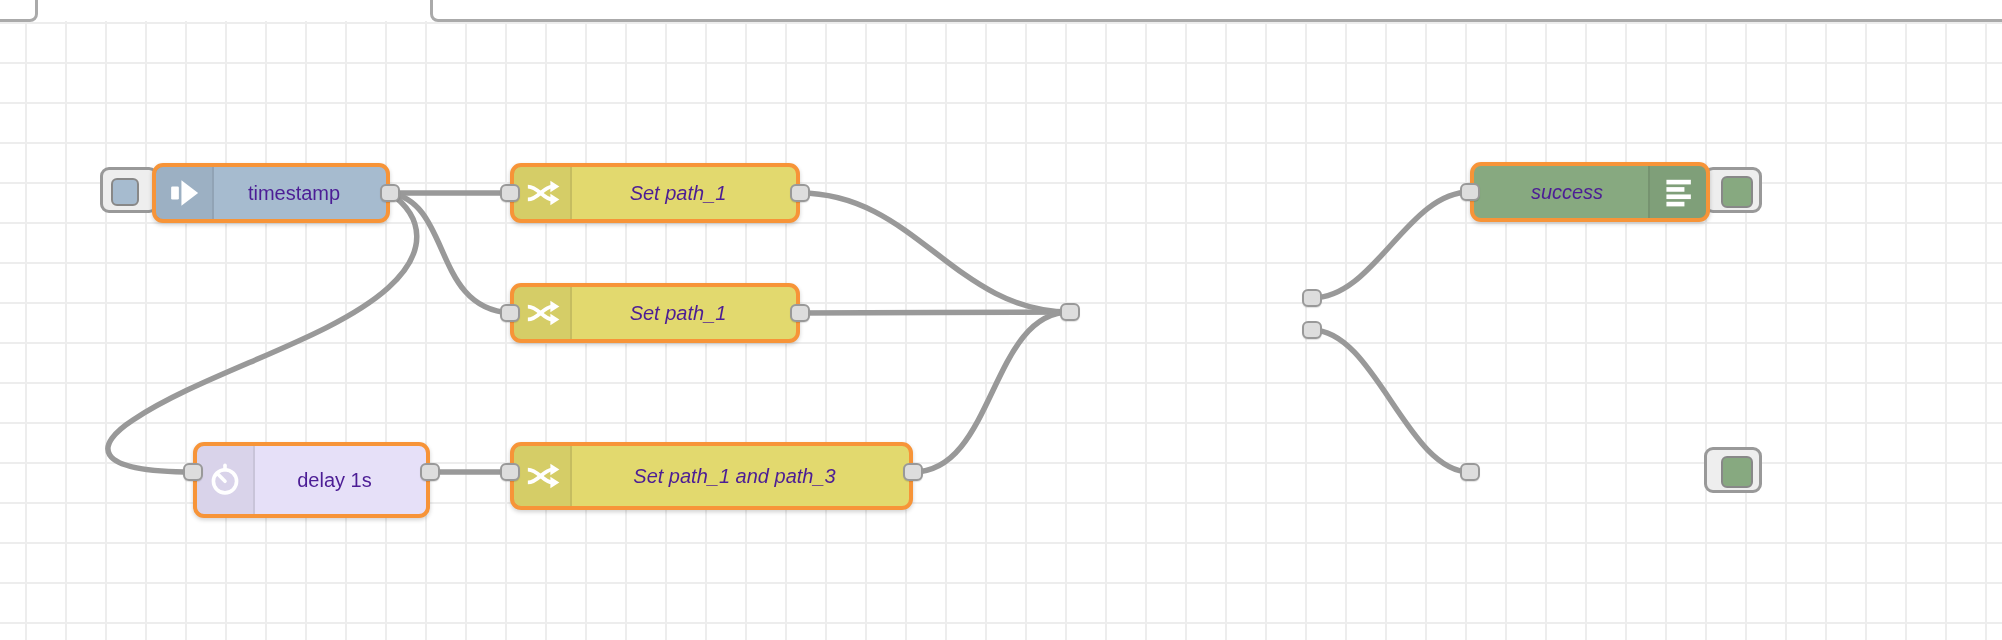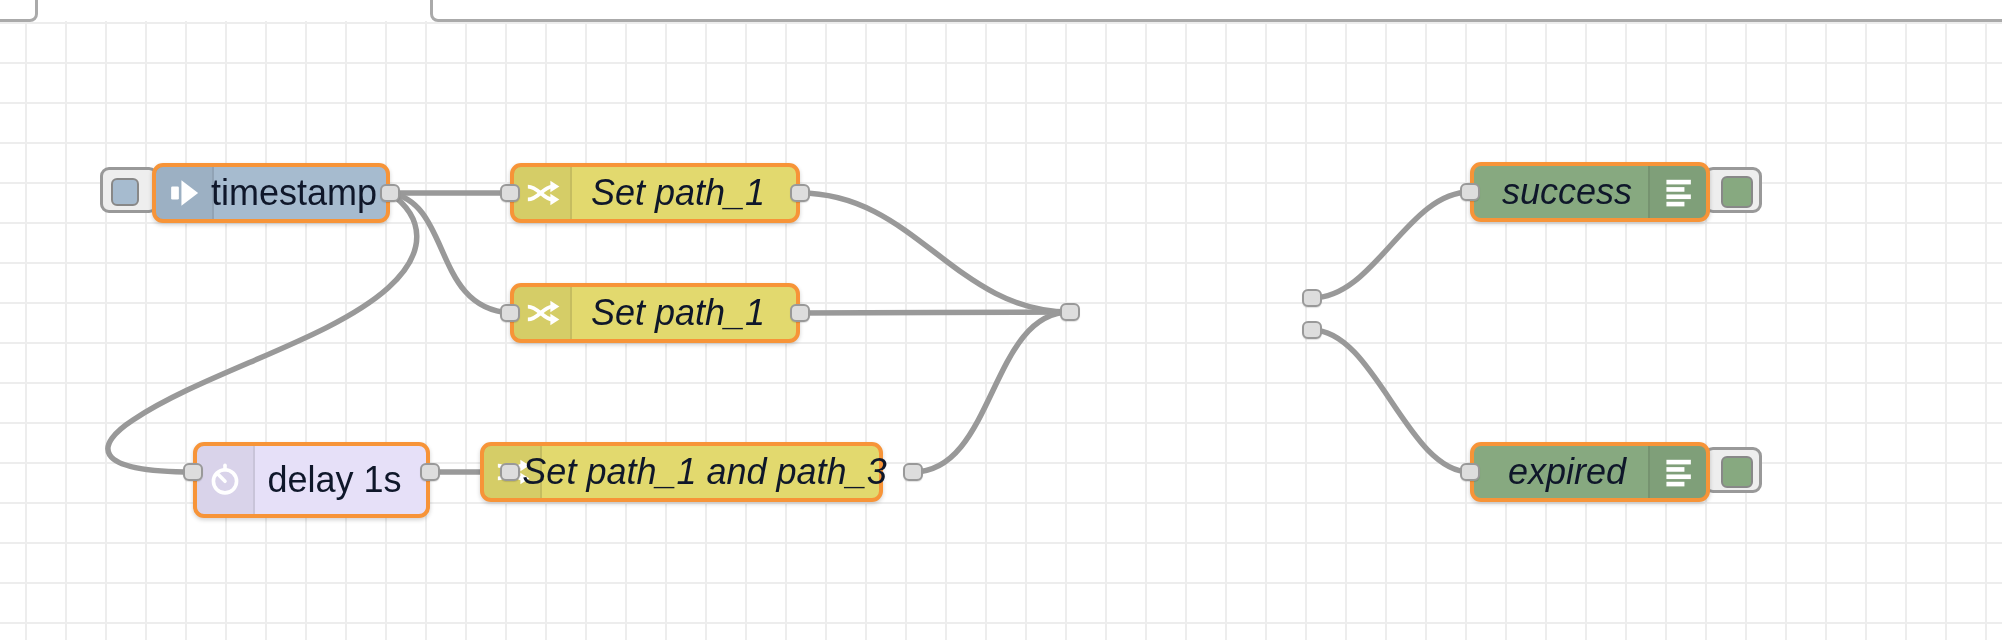--- a/index.html
+++ b/index.html
@@ -13,21 +13,21 @@
   .tab-stub{position:absolute;background:#fff;border:3px solid #aaa;border-radius:8px;z-index:2;box-sizing:border-box;}
   #wires{position:absolute;top:0;left:0;z-index:2;}
   .wire{fill:none;stroke:#999;stroke-width:5.5;stroke-linecap:round;}
   .node{position:absolute;border:4px solid #f79438;border-radius:11px;box-sizing:border-box;
         z-index:4;box-shadow:0 2px 4px rgba(0,0,0,.18);}
   .icon-area{position:absolute;top:0;bottom:0;width:56px;background:rgba(0,0,0,.055);
              display:flex;align-items:center;justify-content:center;}
   .icon-area.left{left:0;border-right:2px solid rgba(0,0,0,.08);border-radius:6px 0 0 6px;}
   .icon-area.right{right:0;border-left:2px solid rgba(0,0,0,.08);border-radius:0 6px 6px 0;}
   .node-label{position:absolute;top:0;bottom:0;display:flex;align-items:center;justify-content:center;
-              font-size:36px;color:#0f172a;white-space:nowrap;}
+              font-size:20px;color:#4c1d95;white-space:nowrap;}
   .node-label.italic{font-style:italic;}
   .port{position:absolute;width:20px;height:18px;background:#ddd;border:2.5px solid #999;
         border-radius:6px;box-sizing:border-box;transform:translate(-50%,-50%);z-index:5;
         box-shadow:0 1px 1px rgba(0,0,0,.12);}
   .node-button{position:absolute;background:#eee;border:3px solid #999;border-radius:9px;
                box-sizing:border-box;z-index:3;}
   .node-button .inner{position:absolute;border:2.5px solid #888;border-radius:6px;box-sizing:border-box;}
   .node-button .inner.left{left:8px;top:8px;width:28px;height:28px;}
   .node-button .inner.right{right:6px;top:6px;width:32px;height:32px;}
 </style>
@@ -93,21 +93,21 @@
         <svg viewBox="0 0 28 28" width="36" height="36">
           <circle cx="14" cy="15" r="9" fill="none" stroke="#fff" stroke-width="2.8"></circle>
           <path d="M14 15 L8.8 9.8" stroke="#fff" stroke-width="2.8" stroke-linecap="round" fill="none"></path>
           <path d="M14 2.5 L14 6" stroke="#fff" stroke-width="2.8" stroke-linecap="round" fill="none"></path>
         </svg>
       </div>
       <div class="node-label" style="left: 56px; right: 10px;">delay 1s</div>
     </div>
     <div class="port" style="left: 193px; top: 472px;"></div>
     <div class="port" style="left: 430px; top: 472px;"></div>
-    <div class="node" style="left: 480px; top: 442px; width: 403px; height: 60px; background: rgb(226, 217, 110);">
+    <div class="node" style="left: 510px; top: 442px; width: 403px; height: 68px; background: rgb(226, 217, 110);">
       <div class="icon-area left">
         <svg viewBox="0 0 28 28" width="36" height="36">
           <path d="M3 9 C11 9 15 19 22 19" fill="none" stroke="#fff" stroke-width="3"></path>
           <path d="M3 19 C11 19 15 9 22 9" fill="none" stroke="#fff" stroke-width="3"></path>
           <path d="M20.5 14.5 L27.5 19 L20.5 23.5 Z" fill="#fff"></path>
           <path d="M20.5 4.5 L27.5 9 L20.5 13.5 Z" fill="#fff"></path>
         </svg>
       </div>
       <div class="node-label italic" style="left: 56px; right: 10px;">Set path_1 and path_3</div>
     </div>
@@ -127,25 +127,14 @@
           <rect x="5" y="15.9" width="19" height="3.6" fill="#fff"></rect>
           <rect x="5" y="21.6" width="14" height="3.6" fill="#fff"></rect>
         </svg>
       </div>
       <div class="node-label italic" style="left: 10px; right: 56px; text-align: right;">success</div>
     </div>
     <div class="port" style="left: 1470px; top: 192px;"></div>
     <div class="node-button" style="left: 1704px; top: 447px; width: 58px; height: 46px;">
       <div class="inner right" style="background: rgb(135, 169, 128);"></div>
     </div>
-    <div class="node" style="left: 1470px; top: 442px; width: 240px; height: 60px; background: rgb(135, 169, 128);">
-      <div class="icon-area right">
-        <svg viewBox="0 0 28 28" width="36" height="36">
-          <rect x="5" y="4.5" width="19" height="3.6" fill="#fff"></rect>
-          <rect x="5" y="10.2" width="14" height="3.6" fill="#fff"></rect>
-          <rect x="5" y="15.9" width="19" height="3.6" fill="#fff"></rect>
-          <rect x="5" y="21.6" width="14" height="3.6" fill="#fff"></rect>
-        </svg>
-      </div>
-      <div class="node-label italic" style="left: 10px; right: 56px;">expired</div>
-    </div>
     <div class="port" style="left: 1470px; top: 472px;"></div>
   </div>
 
 </body></html>

